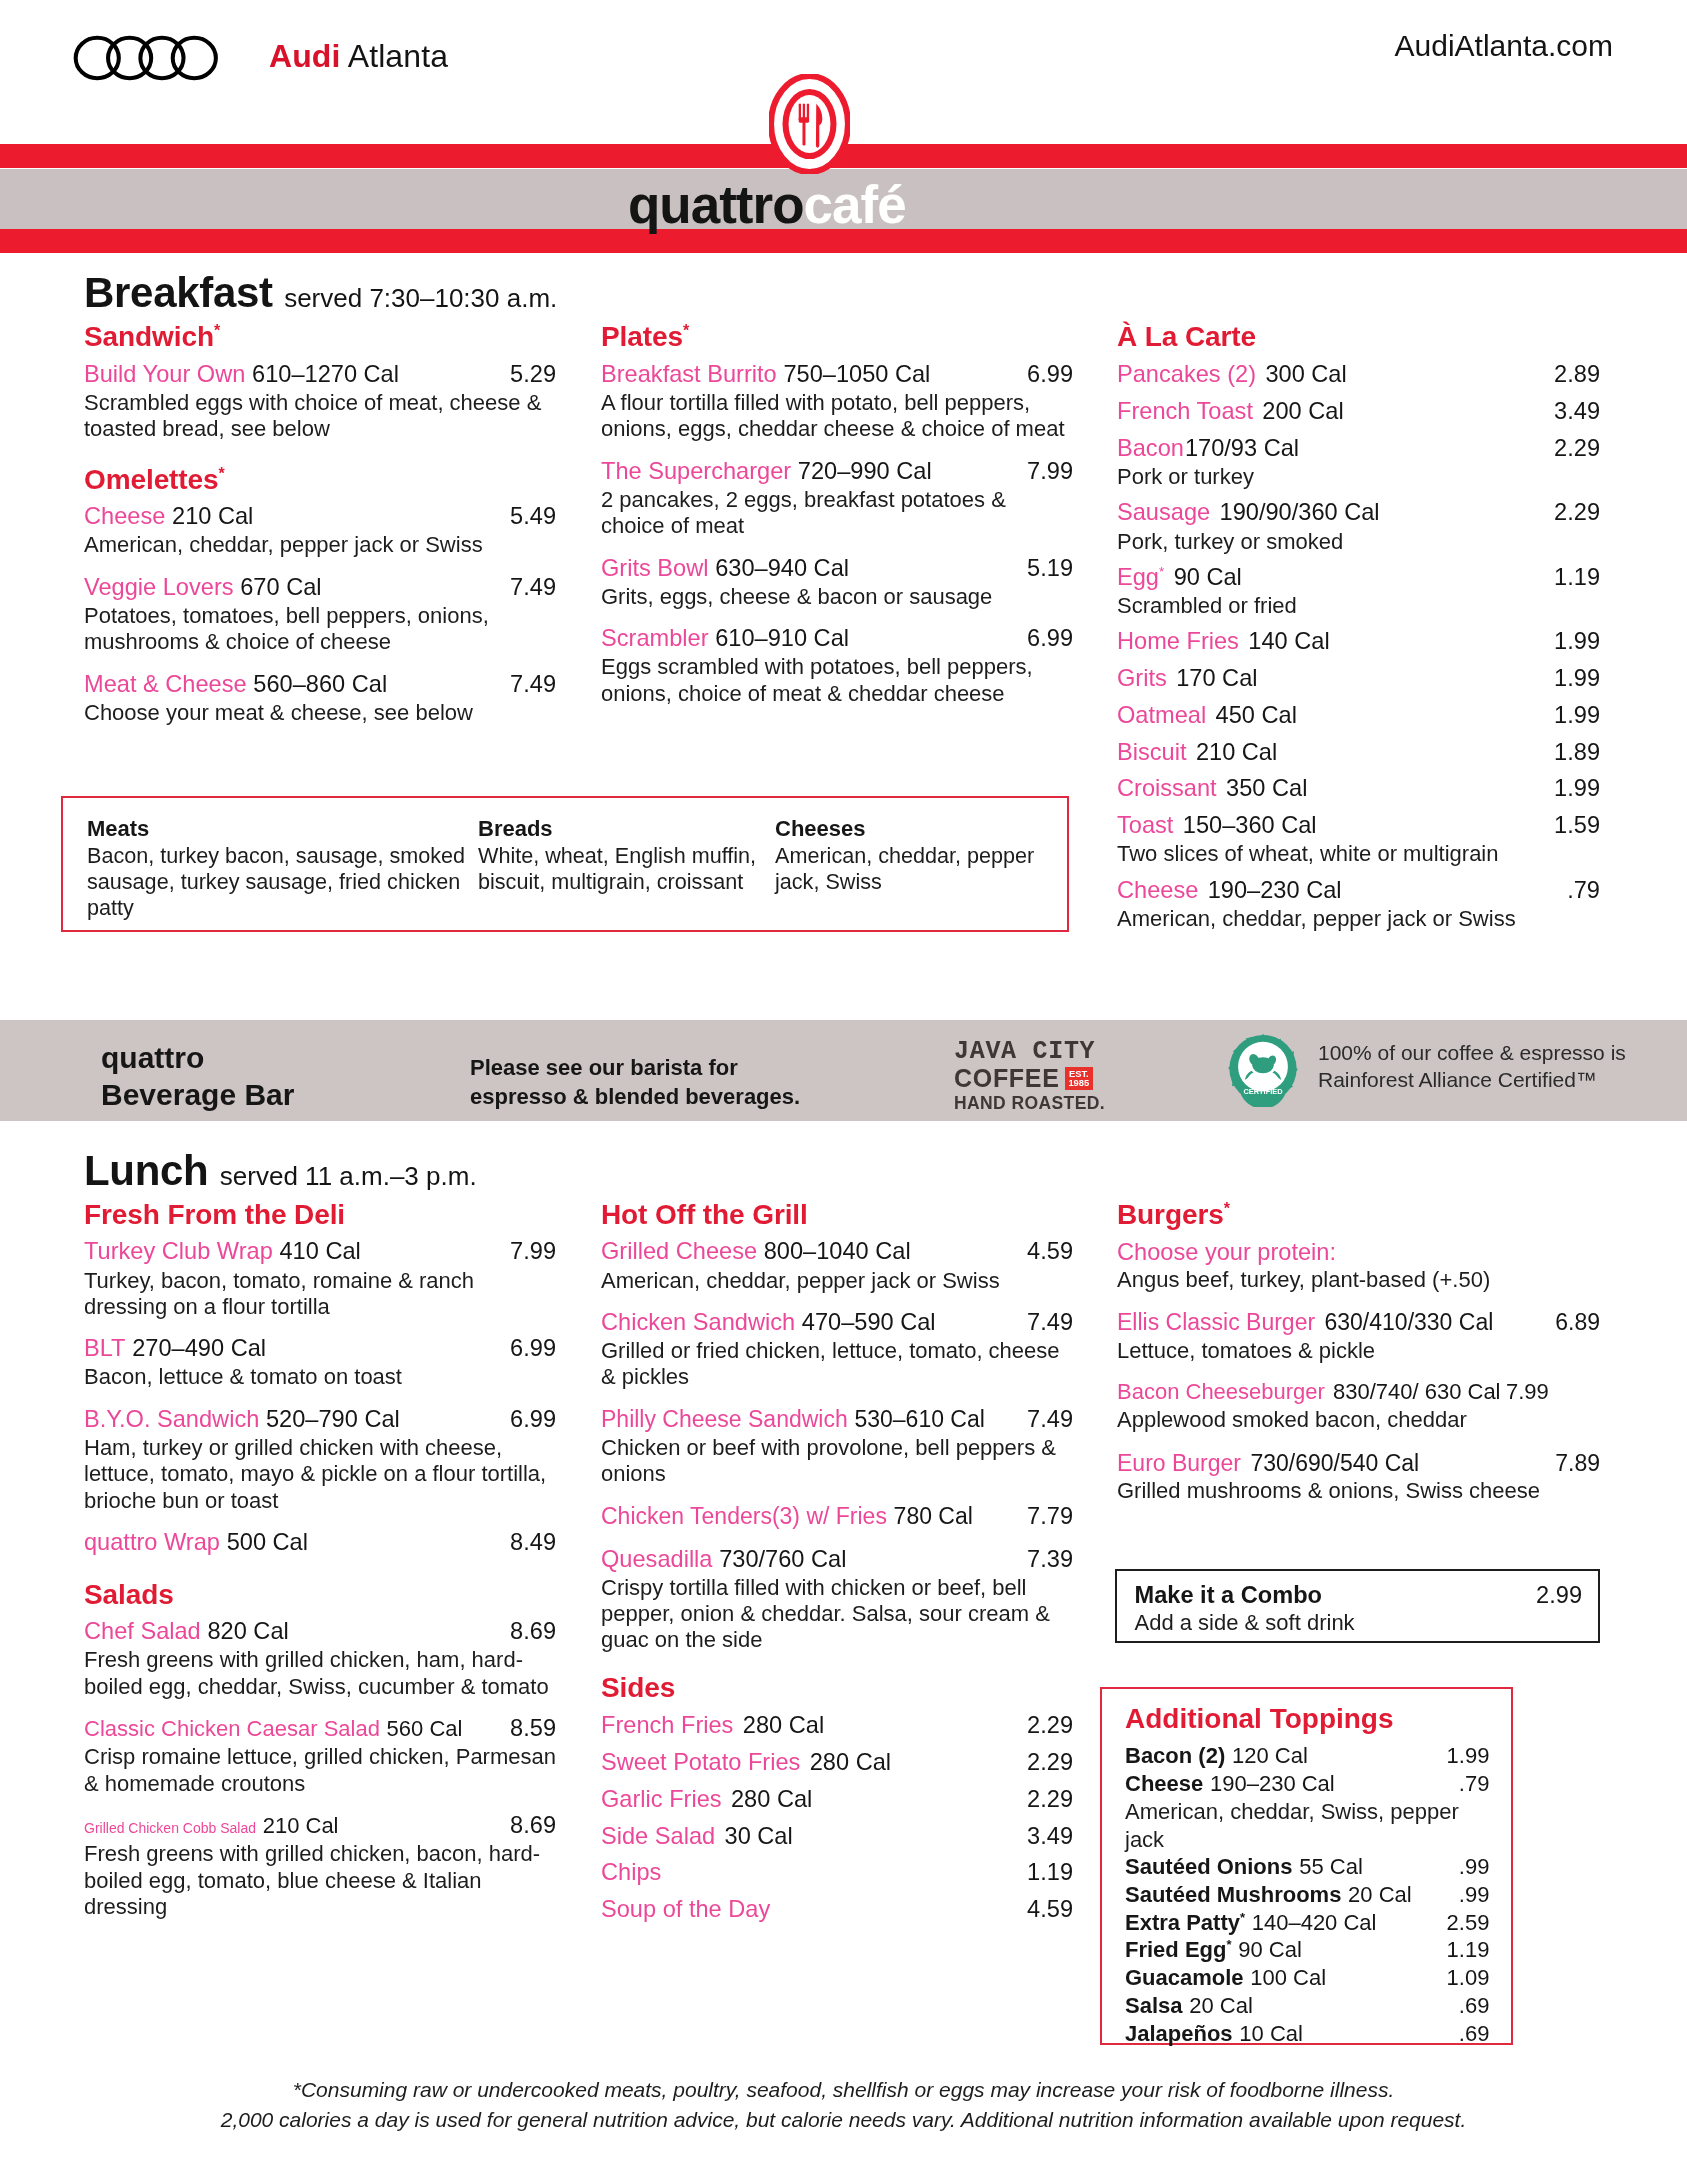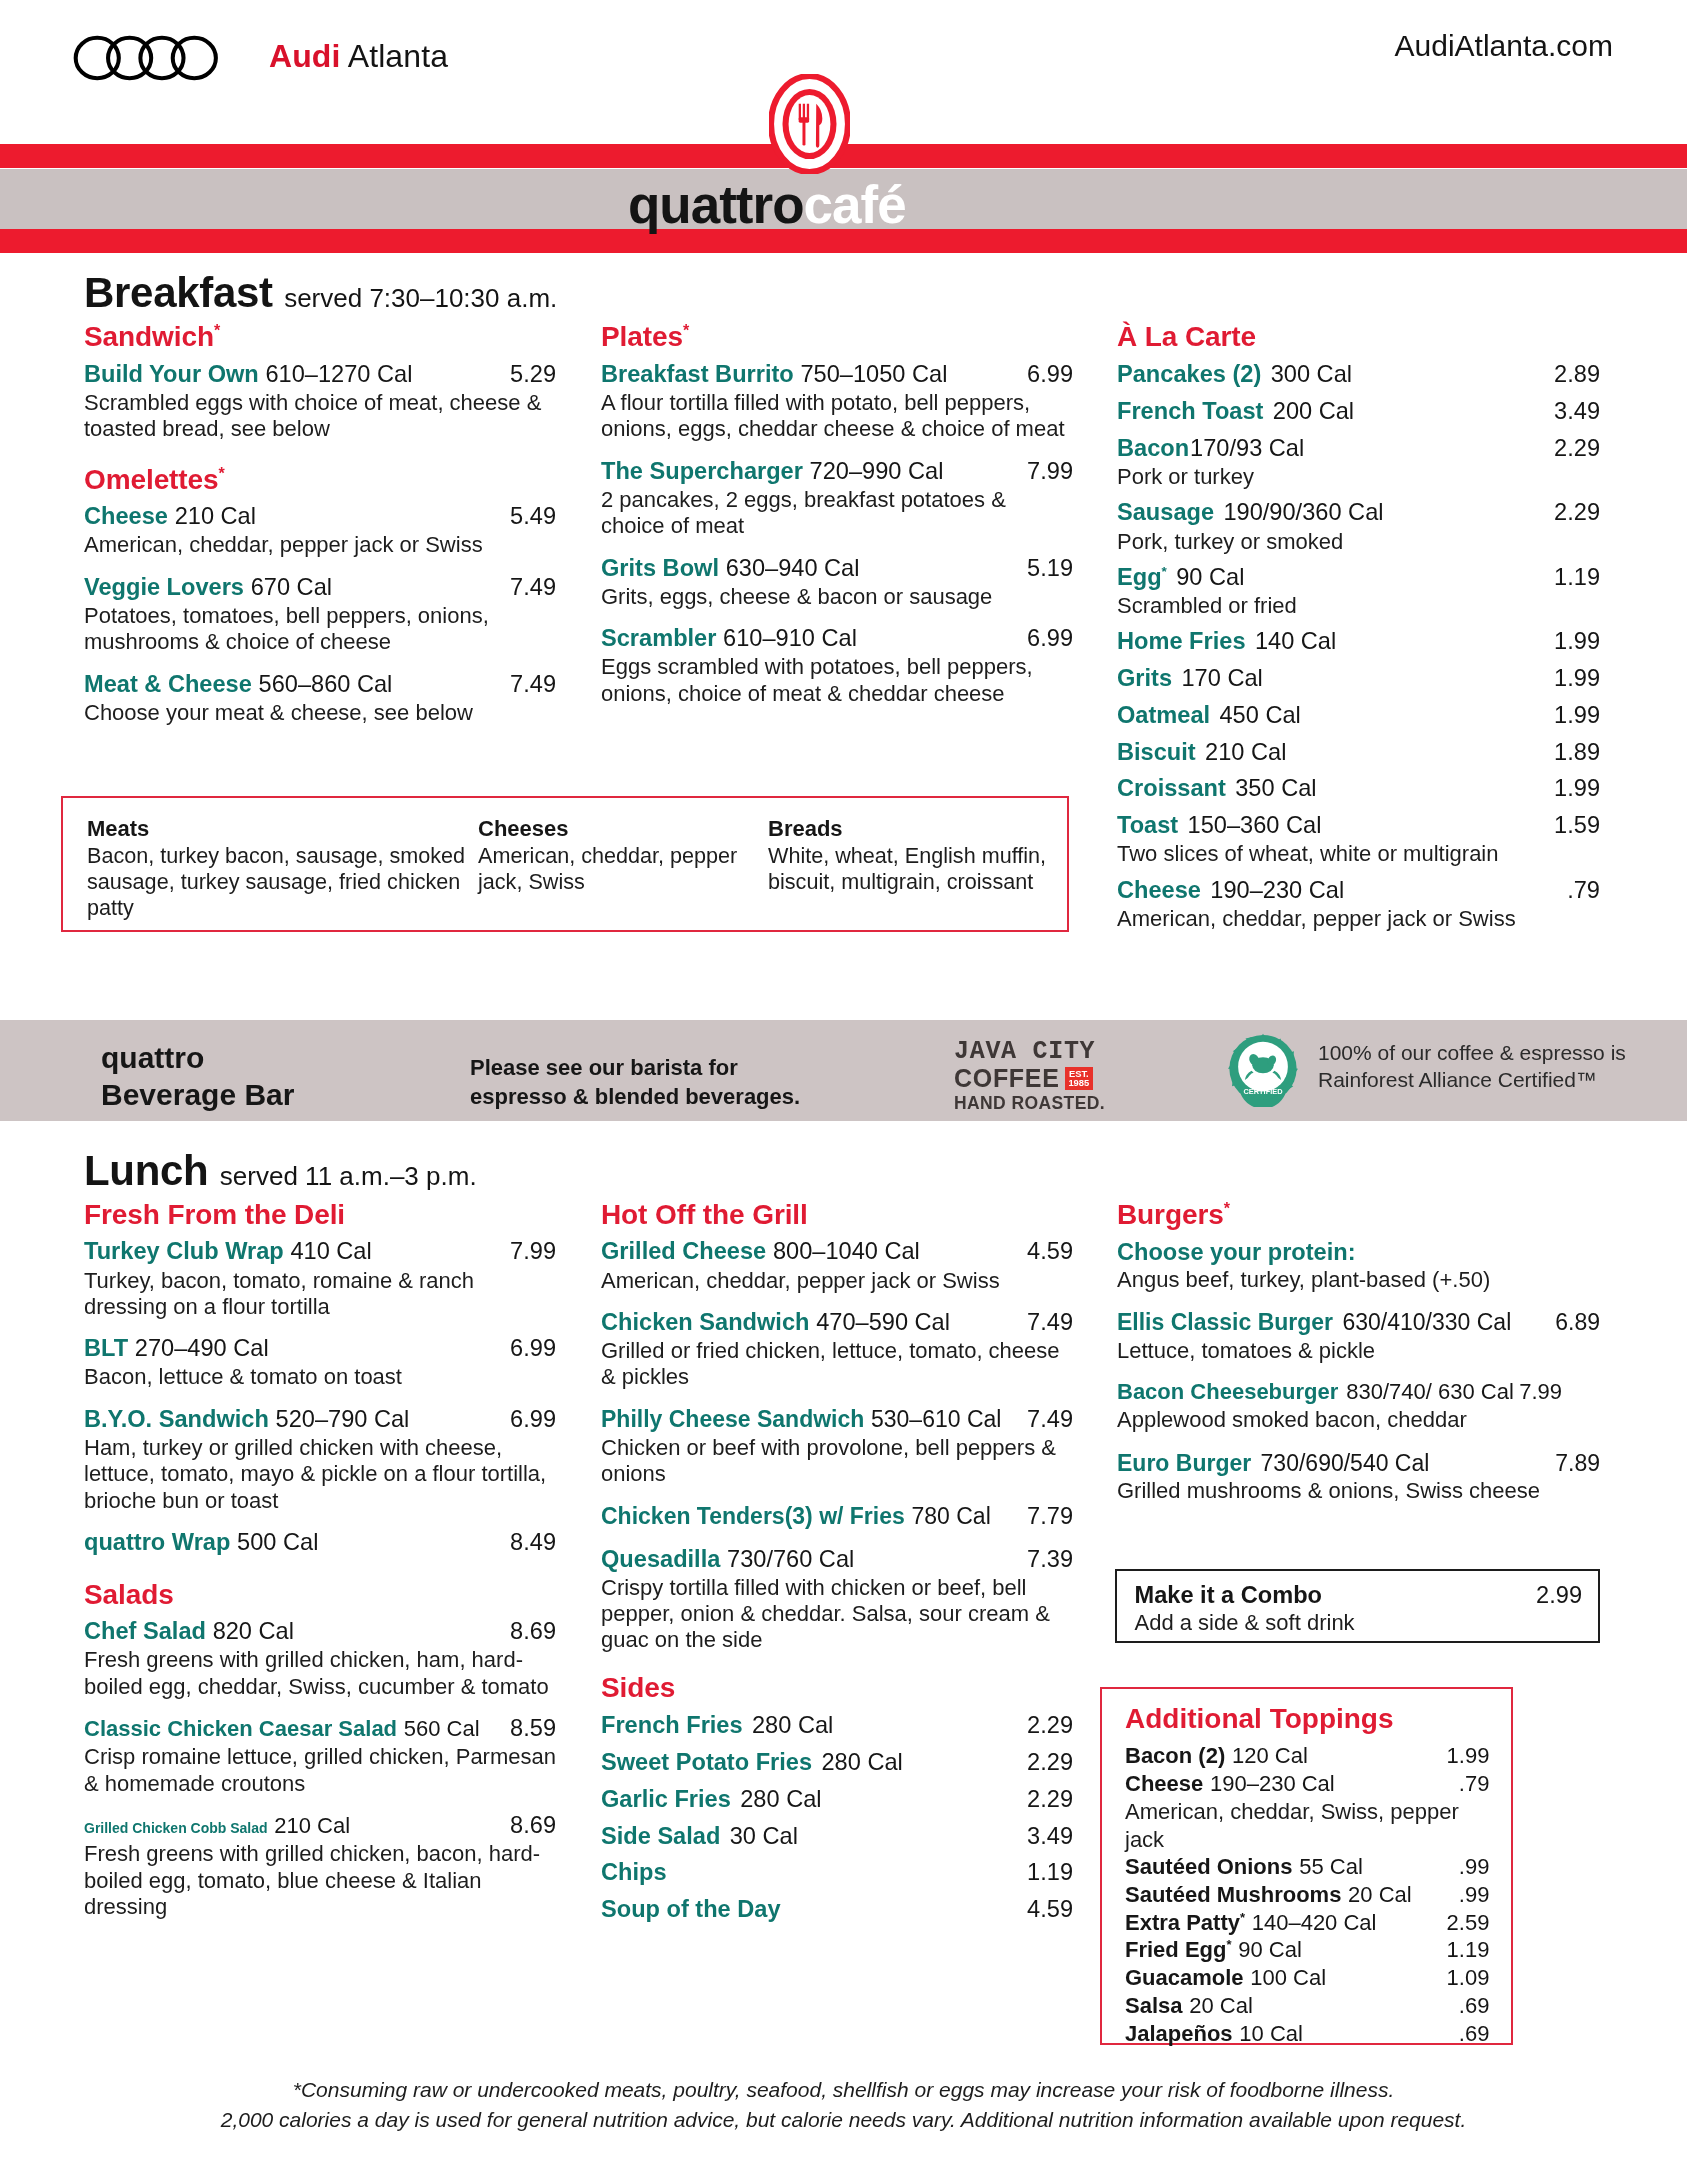--- a/index.html
+++ b/index.html
@@ -38,21 +38,21 @@
 
   
   .col{position:absolute;}
   .colA{left:84px;width:472px;}
   .colB{left:601px;width:472px;}
   .colC{left:1117px;width:483px;}
 
   .item{margin-bottom:15px;}
   .item.tight{margin-bottom:8px;}
   .row{display:flex;align-items:baseline;justify-content:space-between;gap:6.7px;line-height:1.18;}
-  .nm{font-size:23.6px;font-weight:700;color:#0f766e;white-space:nowrap;}
+  .nm{font-size:23.6px;font-weight:400;color:#ec4899;white-space:nowrap;}
   .nm sup{font-size:13.5px;vertical-align:super;}
   .cal{font-size:23.6px;font-weight:400;color:#161616;white-space:nowrap;}
   .pr{font-size:23.6px;font-weight:400;color:#161616;white-space:nowrap;margin-left:auto;}
   .desc{font-size:22px;font-weight:400;color:#1d1d1d;line-height:1.2;margin-top:1.3px;}
 
   
   .rowline{display:flex;align-items:baseline;line-height:1.22;}
   .rowline .pr{margin-left:auto;}
 
   
@@ -312,27 +312,27 @@
       <div class="desc">American, cheddar, pepper jack or Swiss</div>
     </div>
   </div>
 
   <div class="meatsbox">
     <div class="mb-inner">
       <div class="mb-col m1">
         <div class="mb-h">Meats</div>
         <div class="mb-t">Bacon, turkey bacon, sausage, smoked sausage, turkey sausage, fried chicken patty</div>
       </div>
+      <div class="mb-col m3">
+        <div class="mb-h">Breads</div>
+        <div class="mb-t">White, wheat, English muffin, biscuit, multigrain, croissant</div>
+      </div>
       <div class="mb-col m2">
         <div class="mb-h">Cheeses</div>
         <div class="mb-t">American, cheddar, pepper jack, Swiss</div>
-      </div>
-      <div class="mb-col m3">
-        <div class="mb-h">Breads</div>
-        <div class="mb-t">White, wheat, English muffin, biscuit, multigrain, croissant</div>
       </div>
     </div>
   </div>
 
   <div class="bevband"></div>
   <div class="bev-title">
     <div>quattro</div>
     <div>Beverage Bar</div>
   </div>
   <div class="bev-note">

